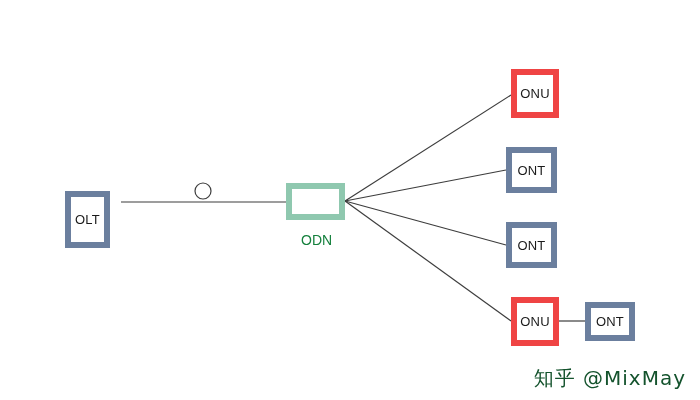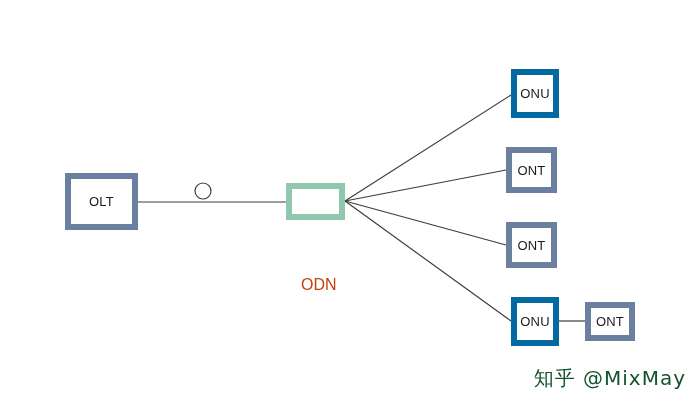--- a/index.html
+++ b/index.html
@@ -40,33 +40,32 @@
     white-space: nowrap;
   }
   .node.olt {
     border: 6px solid #6B7F9E;
   }
   .node.ont {
     border: 6px solid #6B7F9E;
     align-items: center;
   }
   .node.onu {
-    border: 6px solid #0369a1;
+    border: 6px solid #ef4444;
   }
   .node.odn {
     border: 6px solid #8FC8AF;
   }
   .caption {
     position: absolute;
-    font-size: 16px;
-    color: #c2410c;
+    font-size: 14px;
+    color: #15803d;
     white-space: nowrap;
     user-select: none;
     z-index: 5;
-    margin-top: 44px;
   }
   .watermark {
     position: absolute;
     right: 14px;
     bottom: 8px;
     font-size: 20px;
     color: #14532d;
     white-space: nowrap;
     user-select: none;
     font-family: "DejaVu Sans", sans-serif;
@@ -82,21 +81,21 @@
   <svg id="edges" viewBox="0 0 700 400" xmlns="http://www.w3.org/2000/svg">
     <line x1="121" y1="202" x2="286" y2="202" stroke="#3d3d3d" stroke-width="1.2"></line>
     <line x1="345" y1="201" x2="511" y2="95" stroke="#3d3d3d" stroke-width="1.2"></line>
     <line x1="345" y1="201" x2="506" y2="170" stroke="#3d3d3d" stroke-width="1.2"></line>
     <line x1="345" y1="201" x2="506" y2="245" stroke="#3d3d3d" stroke-width="1.2"></line>
     <line x1="345" y1="201" x2="511" y2="321" stroke="#3d3d3d" stroke-width="1.2"></line>
     <line x1="559" y1="321" x2="585" y2="321" stroke="#3d3d3d" stroke-width="1.2"></line>
     <circle cx="203" cy="191" r="8" fill="#ffffff" stroke="#3d3d3d" stroke-width="1.2"></circle>
   </svg>
 
-  <div class="node olt" style="left:65px; top:173px; width:73px; height:57px;">
+  <div class="node olt" style="left:65px; top:191px; width:45px; height:57px;">
     <span class="node-label">OLT</span>
   </div>
 
   <div class="node odn" style="left:286px; top:183px; width:59px; height:37px;">
     <span class="node-label"></span>
   </div>
   <div class="caption" style="left:301px; top:232px;">ODN</div>
 
   <div class="node onu" style="left:511px; top:69px; width:48px; height:49px;">
     <span class="node-label">ONU</span>

